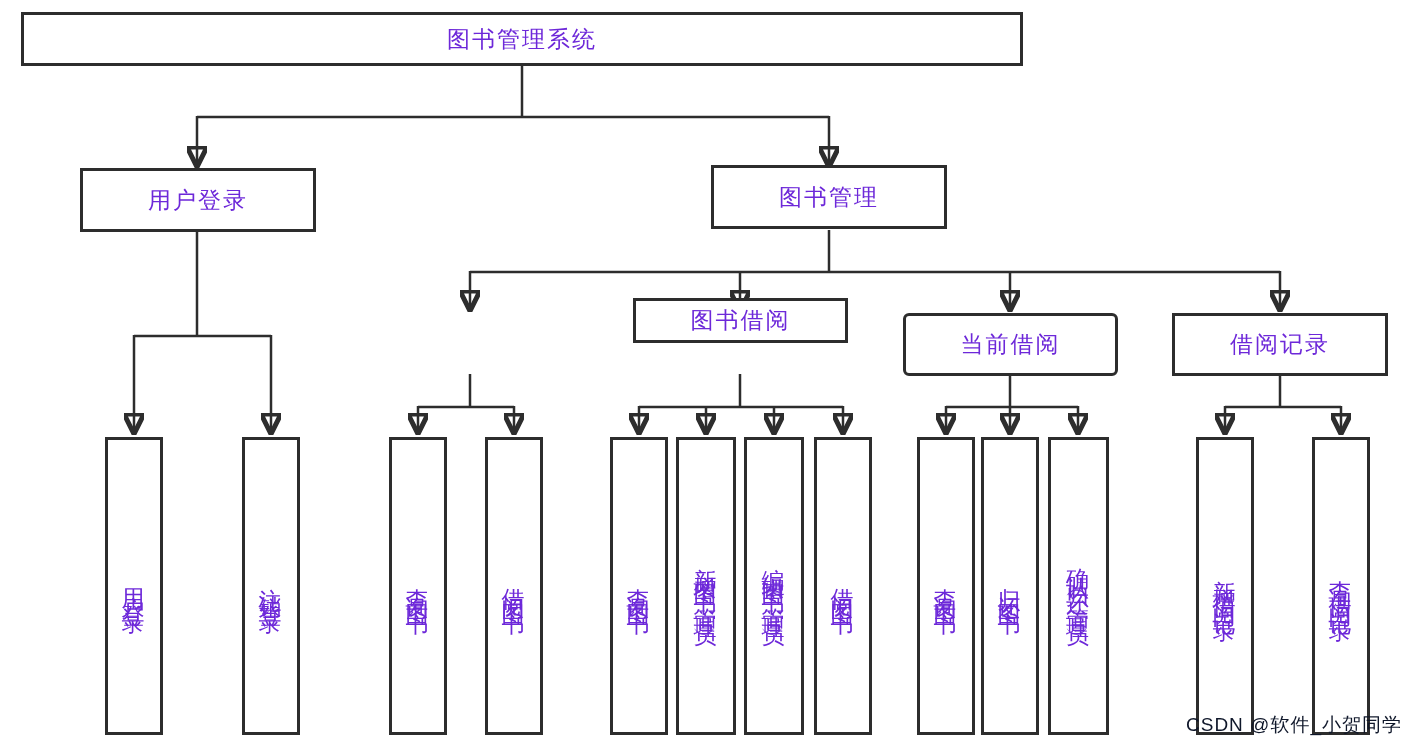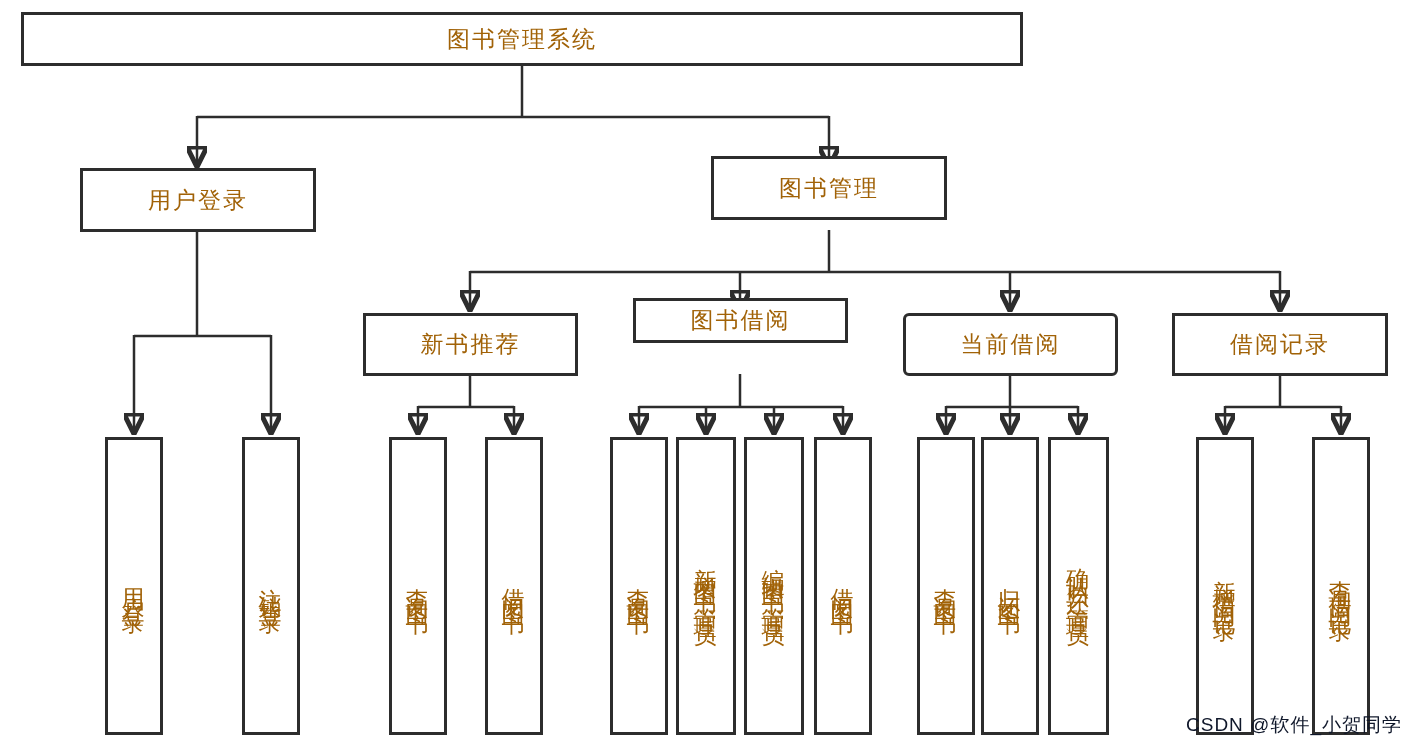--- a/index.html
+++ b/index.html
@@ -26,21 +26,21 @@
   }
   .node {
     position: absolute;
     box-sizing: border-box;
     border: 3px solid #2d2d2d;
     background: #ffffff;
     display: flex;
     align-items: center;
     justify-content: center;
     font-size: 23px;
-    color: #a16207;
+    color: #6d28d9;
     letter-spacing: 2px;
     white-space: nowrap;
   }
   .vnode {
     writing-mode: vertical-rl;
     text-orientation: mixed;
     letter-spacing: 8px;
     white-space: normal;
   }
   .watermark {
@@ -109,23 +109,22 @@
     <g>
       <path d="M1280,374 V407 M1225,407 H1341"></path>
       <line x1="1225" y1="406" x2="1225" y2="432" marker-end="url(#arrow)"></line>
       <line x1="1341" y1="406" x2="1341" y2="432" marker-end="url(#arrow)"></line>
     </g>
   </svg>
 
   <div class="node" style="left:21px; top:12px; width:1002px; height:54px;">图书管理系统</div>
 
   <div class="node" style="left:80px; top:168px; width:236px; height:64px;">用户登录</div>
-  <div class="node" style="left:711px; top:156px; width:236px; height:64px;">图书管理</div>
+  <div class="node" style="left:711px; top:165px; width:236px; height:64px;">图书管理</div>
 
-  <div class="node" style="left:363px; top:313px; width:215px; height:63px;">新书推荐</div>
   <div class="node" style="left:633px; top:298px; width:215px; height:45px;">图书借阅</div>
   <div class="node" style="left:903px; top:313px; width:215px; height:63px;border-radius:6px;">当前借阅</div>
   <div class="node" style="left:1172px; top:313px; width:216px; height:63px;">借阅记录</div>
 
   <div class="node vnode" style="left:105px; top:437px; width:58px; height:298px;">用户登录</div>
   <div class="node vnode" style="left:242px; top:437px; width:58px; height:298px;">注销登录</div>
 
   <div class="node vnode" style="left:389px; top:437px; width:58px; height:298px;">查询图书</div>
   <div class="node vnode" style="left:485px; top:437px; width:58px; height:298px;">借阅图书</div>
 

